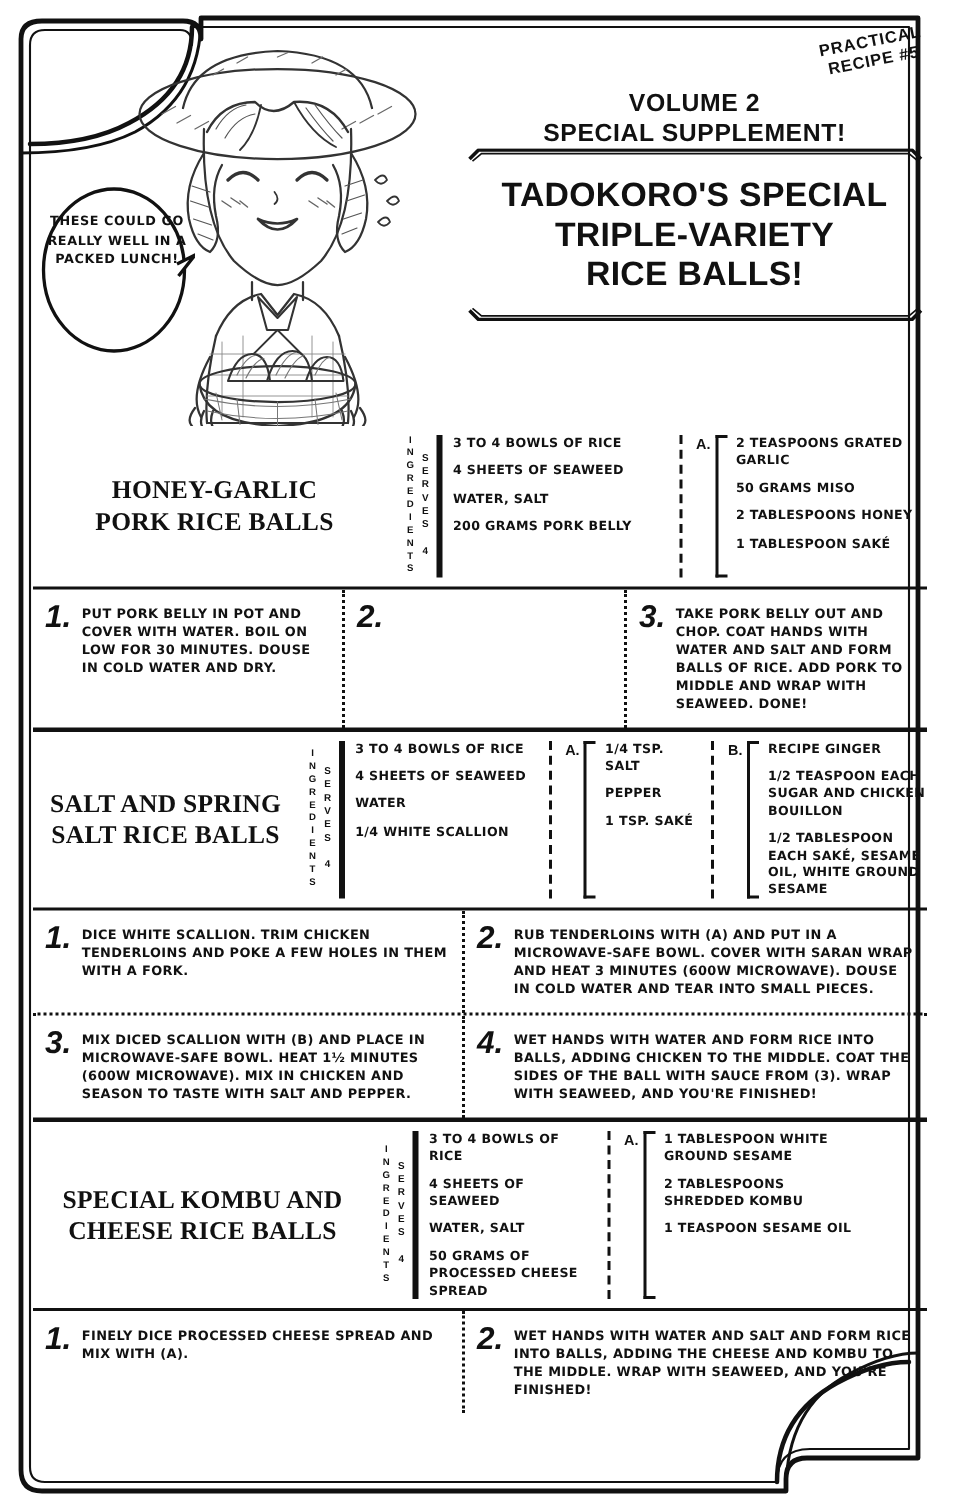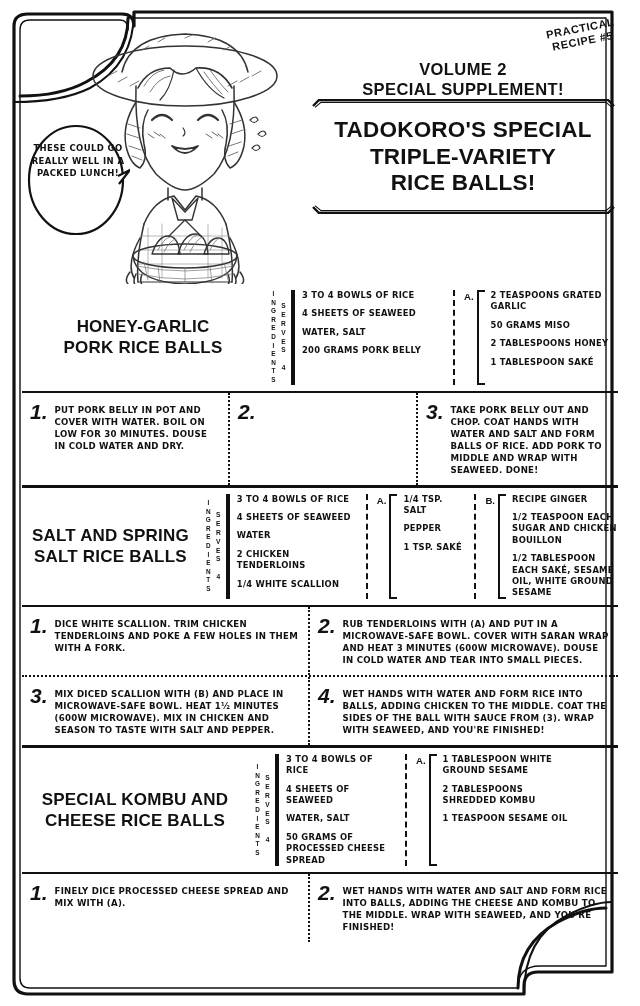--- a/index.html
+++ b/index.html
@@ -105,21 +105,21 @@
   .r-name {
     width: 246px;
     display: flex;
     align-items: center;
     justify-content: center;
     text-align: center;
     font-size: 17px;
     line-height: 21px;
     font-weight: 700;
     letter-spacing: .2px;
-    font-family: Liberation Sans, sans-serif;
+    font-family: Liberation Serif, serif;
     padding: 4px 6px 4px 2px;
     box-sizing: border-box;
   }
 
   
   .ing-wrap { display: flex; align-items: stretch; flex: 1; padding: 6px 0 6px 0; }
 
   .vlabel {
     writing-mode: vertical-rl;
     text-orientation: upright;
@@ -402,21 +402,20 @@
         <div class="ing-wrap">
           <div class="vlabel">INGREDIENTS</div>
           <div class="vlabel serves">
             <span>SERVES</span>&nbsp;<span>4</span>
           </div>
           <div class="ing-bar"></div>
           <ul class="ing-list" style="width:120px">
             <li>3 TO 4 BOWLS OF RICE</li>
             <li>4 SHEETS OF SEAWEED</li>
             <li>WATER</li>
-            <li>2 CHICKEN TENDERLOINS</li>
             <li>1/4 WHITE SCALLION</li>
           </ul>
           <div class="dotdiv"></div>
           <div class="sub-group">
             <div class="sub-letter">A.</div>
             <div class="bracket"></div>
             <ul class="ing-list" style="width:62px">
               <li>1/4 TSP. SALT</li>
               <li>PEPPER</li>
               <li>1 TSP. SAKÉ</li>

